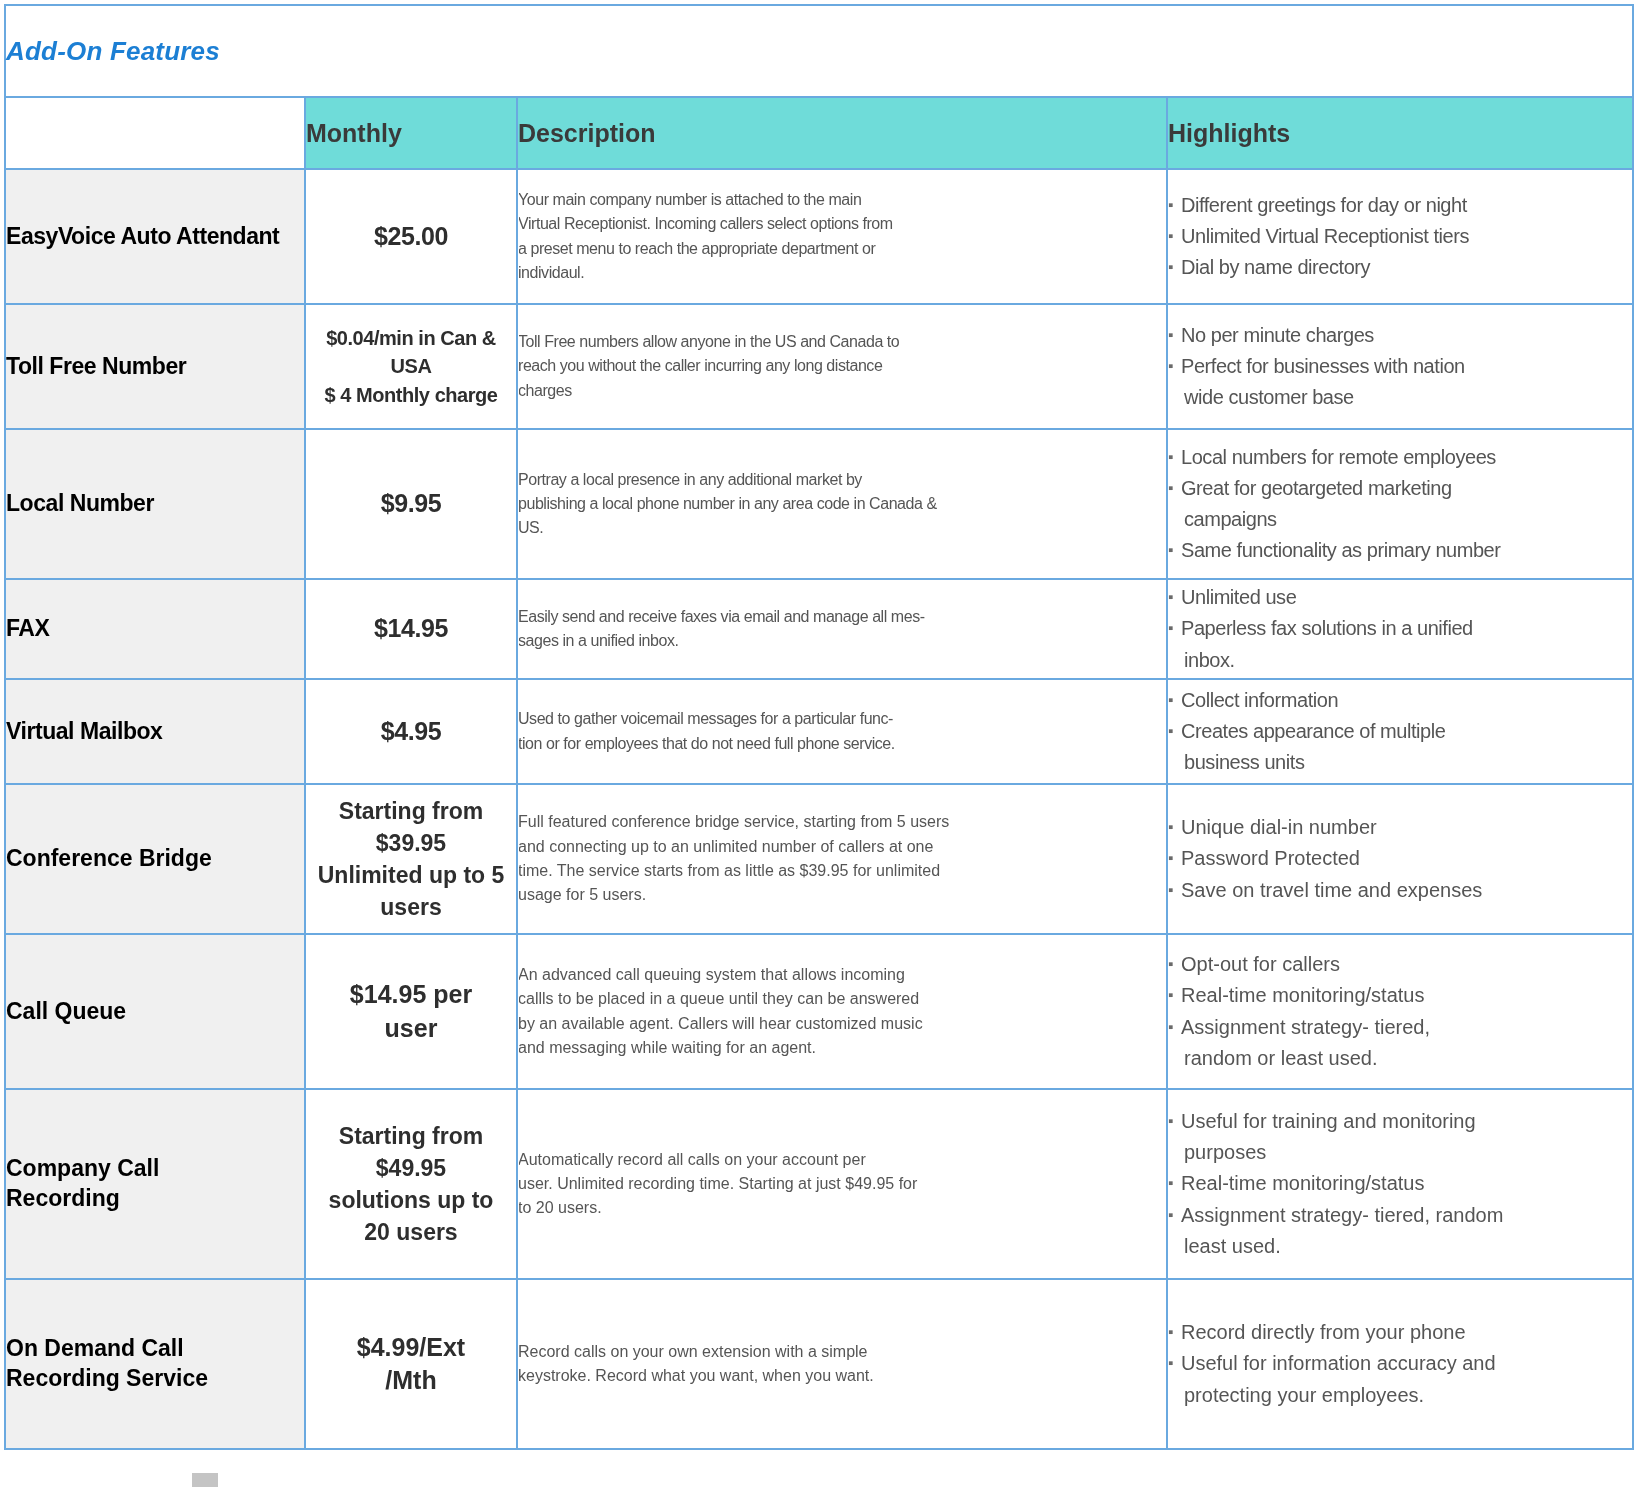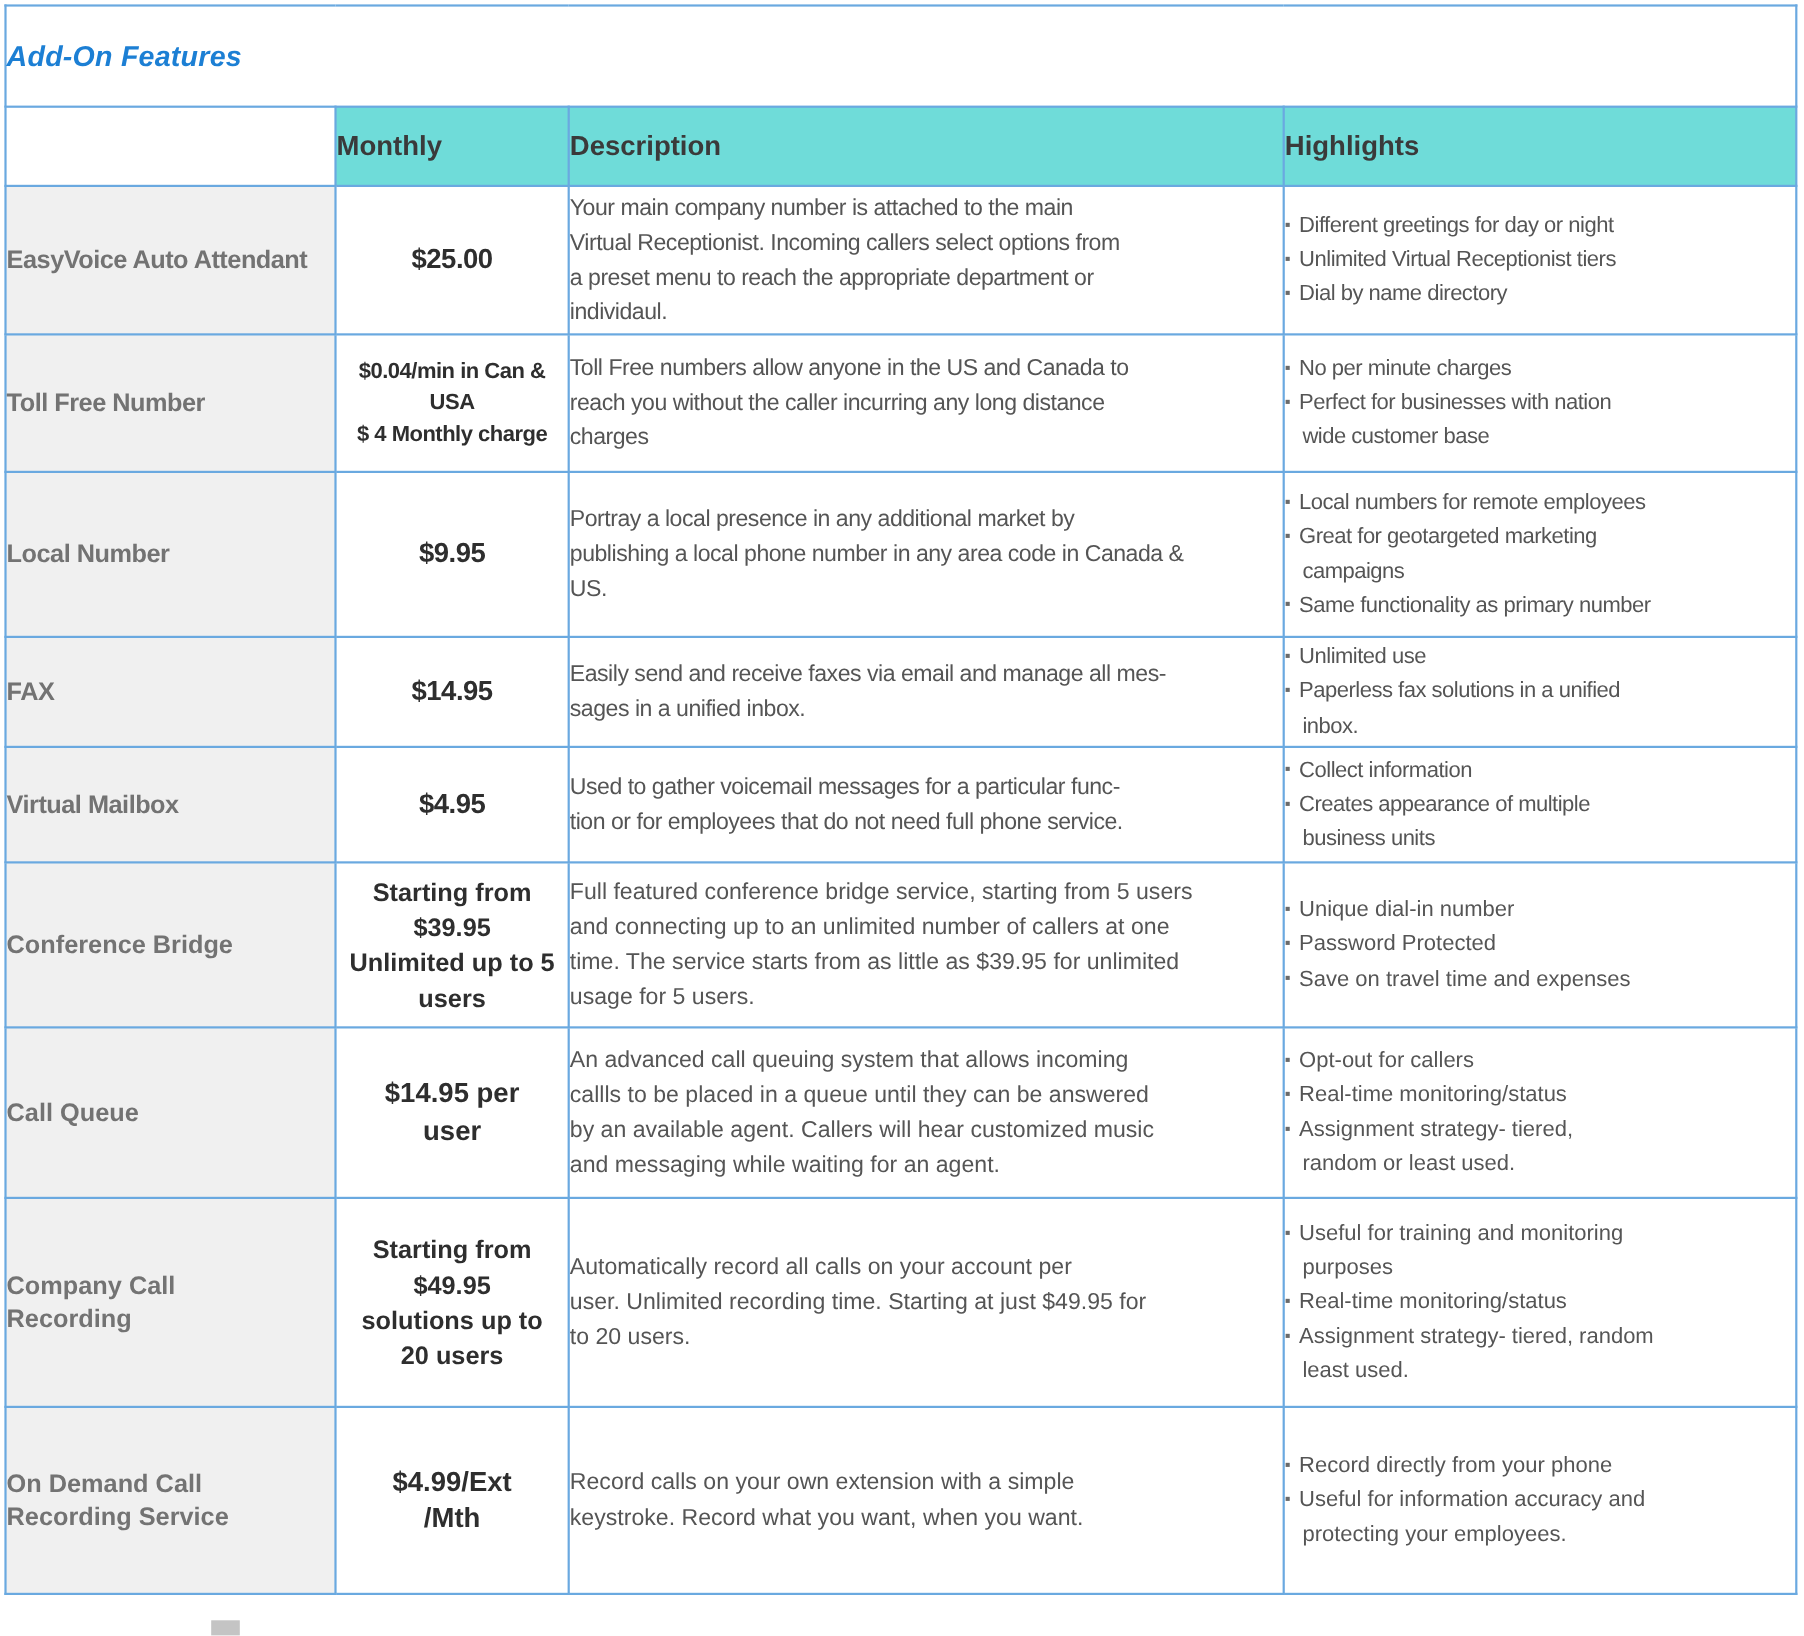--- a/index.html
+++ b/index.html
@@ -73,21 +73,21 @@
     vertical-align: middle;
     font-family: "Liberation Sans", sans-serif;
   }
   th.hdr.blank {
     background: #ffffff;
   }
 
   
   td.feature {
     background: #f0f0f0;
-    color: #737373;
+    color: #000000;
     font-size: 23px;
     font-weight: bold;
     padding: 6px 8px 6px 16px;
     line-height: 1.30;
     text-align: left;
     vertical-align: middle;
     margin-top: 36px;
   }
   td.feature .featline { display: block; }
 
@@ -107,27 +107,28 @@
   }
   td.price.medium {
     font-size: 23px;
     line-height: 1.40;
   }
   td.price .pline { display: block; }
 
   td.desc {
     background: #ffffff;
     color: #555555;
-    font-size: 21px;
+    font-size: 16px;
     padding: 10px 6px 10px 18px;
     line-height: 1.52;
     vertical-align: middle;
     text-align: left;
     overflow: hidden;
     white-space: nowrap;
+    border-radius: 12px;
   }
   td.desc .dline { display: block; }
 
   td.hl {
     background: #ffffff;
     color: #555555;
     font-size: 20px;
     padding: 8px 4px 8px 16px;
     line-height: 1.56;
     vertical-align: middle;

